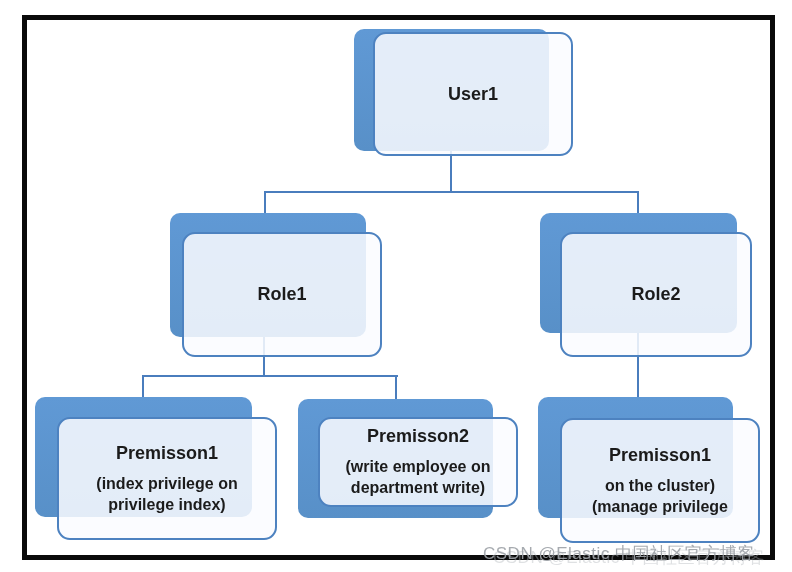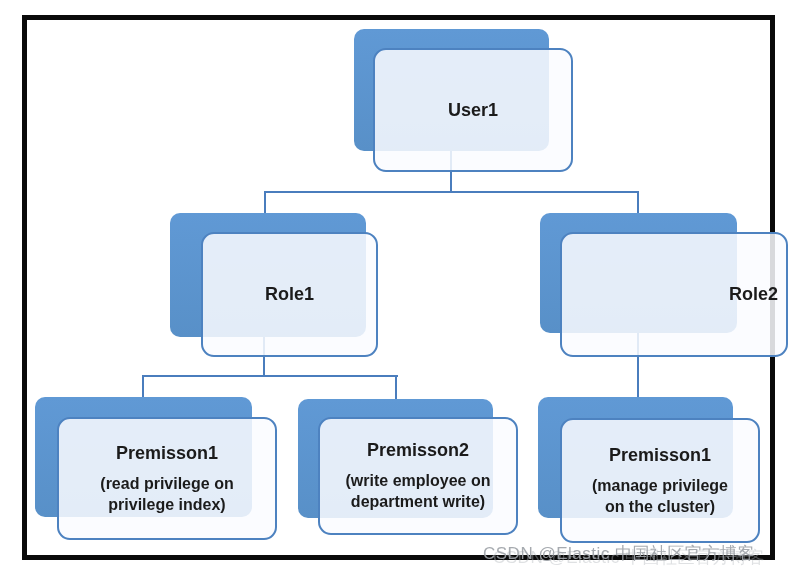--- a/index.html
+++ b/index.html
@@ -33,29 +33,29 @@
     position:absolute; box-sizing:border-box;
     border:2px solid #4d82c0; border-radius:13px;
     background:rgba(250,252,255,0.86);
     display:flex; flex-direction:column; align-items:center; justify-content:center;
     text-align:center; padding:4px 8px;
   }
   .label { font-size:18px; font-weight:bold; color:#1b1b1b; }
   .desc  { font-size:16px; font-weight:bold; color:#1b1b1b; line-height:21px; margin-top:9px; }
   
   #user1-shadow { left:354px; top:29px;  width:195px; height:122px; }
-  #user1-card   { left:373px; top:48px;  width:200px; height:124px; }
+  #user1-card   { left:373px; top:32px;  width:200px; height:124px; }
   #role1-shadow { left:170px; top:213px; width:196px; height:124px; }
-  #role1-card   { left:201px; top:232px; width:177px; height:125px;align-items:center; }
+  #role1-card   { left:182px; top:232px; width:200px; height:125px;align-items:center; }
   #role2-shadow { left:540px; top:213px; width:197px; height:120px; }
-  #role2-card   { left:560px; top:232px; width:228px; height:125px;align-items:flex-end; }
+  #role2-card   { left:560px; top:232px; width:192px; height:125px; }
   #perm1-shadow { left:35px;  top:397px; width:217px; height:120px; }
   #perm1-card   { left:57px;  top:417px; width:220px; height:123px; }
   #perm2-shadow { left:298px; top:399px; width:195px; height:119px; }
-  #perm2-card   { left:318px; top:417px; width:200px; height:118px; }
+  #perm2-card   { left:318px; top:417px; width:200px; height:90px; }
   #perm3-shadow { left:538px; top:397px; width:195px; height:121px; }
   #perm3-card   { left:560px; top:418px; width:200px; height:125px; }
   
   .watermark {
     position:absolute; left:483px; top:542px;
     font-size:17px; color:rgba(158,163,168,0.92);
     white-space:nowrap; letter-spacing:0.5px;
   }
   .watermark-ghost {
     position:absolute; left:493px; top:546px;
@@ -91,38 +91,38 @@
 
   <div class="shadow" id="role2-shadow"></div>
   <div class="card" id="role2-card">
     <div class="label">Role2</div>
   </div>
 
   <div class="shadow" id="perm1-shadow"></div>
   <div class="card" id="perm1-card">
     <div class="label">Premisson1</div>
     <div class="desc">
-      <div>(read privilege on</div>
+      <div>(index privilege on</div>
       <div>privilege index)</div>
     </div>
   </div>
 
   <div class="shadow" id="perm2-shadow"></div>
   <div class="card" id="perm2-card">
     <div class="label">Premisson2</div>
     <div class="desc">
       <div>(write employee on</div>
       <div>department write)</div>
     </div>
   </div>
 
   <div class="shadow" id="perm3-shadow"></div>
   <div class="card" id="perm3-card">
     <div class="label">Premisson1</div>
     <div class="desc">
+      <div>on the cluster)</div>
       <div>(manage privilege</div>
-      <div>on the cluster)</div>
     </div>
   </div>
 
   <div class="watermark-ghost">CSDN @Elastic 中国社区官方博客</div>
   <div class="watermark">CSDN @Elastic 中国社区官方博客</div>
 </div>
 
 </body></html>

